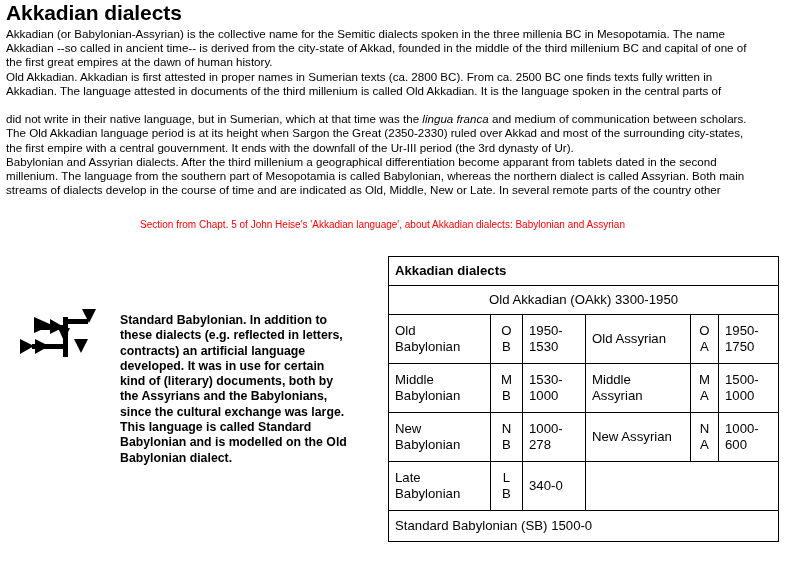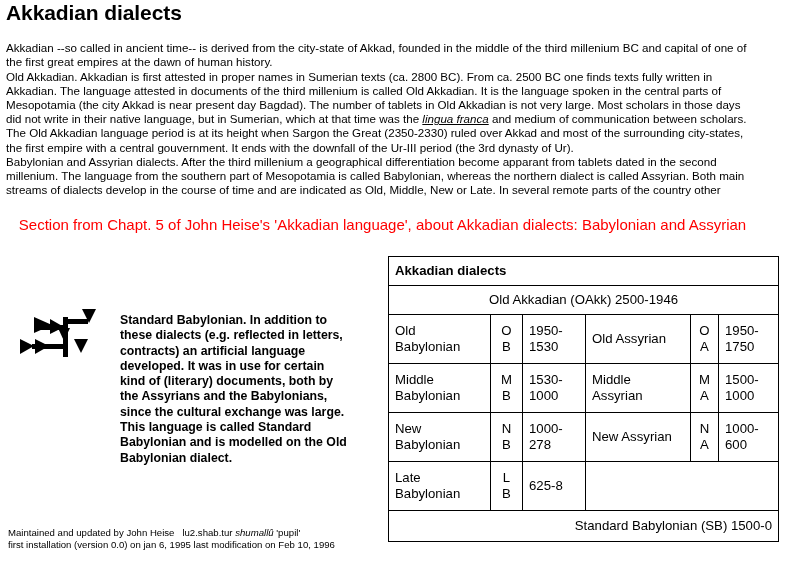--- a/index.html
+++ b/index.html
@@ -41,31 +41,31 @@
     top: 27px;
     width: 792px;
     font-size: 11.6px;
     line-height: 14.2px;
     text-align: left;
   }
   .prose p {
     margin: 0;
     padding: 0;
   }
-  .prose em { font-style: italic; text-decoration: underline; }
+  .prose em { font-style: italic; }
 
   
   .caption {
     position: absolute;
     left: 0;
     top: 219px;
     width: 800px;
     text-align: center;
     color: #ff0000;
-    font-size: 15px;
+    font-size: 10px;
     line-height: 11px;
   }
   .caption .capinner {
     display: inline-block;
     margin-left: -35px;
   }
 
   
   .sign {
     position: absolute;
@@ -116,21 +116,21 @@
   }
   td.hdr-span {
     text-align: center;
     height: 22px;
   }
   td.r-name { text-align: left; height: 42px; }
   td.r-abbr { text-align: center; }
   td.r-years { text-align: left; }
   td.r-empty { }
   td.foot-span {
-    text-align: right;
+    text-align: left;
     height: 24px;
   }
   
   col.c1 { width: 102px; }
   col.c2 { width: 32px; }
   col.c3 { width: 63px; }
   col.c4 { width: 105px; }
   col.c5 { width: 28px; }
   col.c6 { width: 60px; }
 
@@ -148,28 +148,28 @@
 </style>
 </head>
 <body>
 
 <div class="page">
 
   <h1 class="doc-title">Akkadian dialects</h1>
 
   <div class="prose">
     <p>
-      <br>
+      <span>Akkadian (or Babylonian-Assyrian) is the collective name for the Semitic dialects spoken in the three millenia BC in Mesopotamia. The name</span><br>
       <span>Akkadian --so called in ancient time-- is derived from the city-state of Akkad, founded in the middle of the third millenium BC and capital of one of</span><br>
       <span>the first great empires at the dawn of human history.</span>
     </p>
     <p>
       <span>Old Akkadian. Akkadian is first attested in proper names in Sumerian texts (ca. 2800 BC). From ca. 2500 BC one finds texts fully written in</span><br>
       <span>Akkadian. The language attested in documents of the third millenium is called Old Akkadian. It is the language spoken in the central parts of</span><br>
-      <span>Mesopotamia (the city Akkad is near present day Bagdad). The number of tablets in Old Akkadian is not very large. Most scholars in those days</span><br>
+      <br>
       <span>did not write in their native language, but in Sumerian, which at that time was the <em>lingua franca</em> and medium of communication between scholars.</span><br>
       <span>The Old Akkadian language period is at its height when Sargon the Great (2350-2330) ruled over Akkad and most of the surrounding city-states,</span><br>
       <span>the first empire with a central gouvernment. It ends with the downfall of the Ur-III period (the 3rd dynasty of Ur).</span>
     </p>
     <p>
       <span>Babylonian and Assyrian dialects. After the third millenium a geographical differentiation become apparant from tablets dated in the second</span><br>
       <span>millenium. The language from the southern part of Mesopotamia is called Babylonian, whereas the northern dialect is called Assyrian. Both main</span><br>
       <span>streams of dialects develop in the course of time and are indicated as Old, Middle, New or Late. In several remote parts of the country other</span><br>
     </p>
   </div>
@@ -216,21 +216,21 @@
           <col class="c3">
         <col class="c4">
           <col class="c5">
           <col class="c6">
       </colgroup>
       <tbody>
         <tr>
           <td class="hdr-title" colspan="6">Akkadian dialects</td>
         </tr>
         <tr>
-          <td class="hdr-span" colspan="6">Old Akkadian (OAkk) 2500-1946</td>
+          <td class="hdr-span" colspan="6">Old Akkadian (OAkk) 3300-1950</td>
         </tr>
 
         <tr>
           <td class="r-name">Old Babylonian</td>
           <td class="r-abbr">
             <span>O</span><br>
             <span>B</span>
           </td>
           <td class="r-years">1950-1530</td>
           <td class="r-name">Old Assyrian</td>
@@ -270,29 +270,25 @@
           </td>
           <td class="r-years">1000-600</td>
         </tr>
 
         <tr>
           <td class="r-name">Late Babylonian</td>
           <td class="r-abbr">
             <span>L</span><br>
             <span>B</span>
           </td>
-          <td class="r-years">625-8</td>
+          <td class="r-years">340-0</td>
           <td class="r-empty" colspan="3"></td>
         </tr>
 
         <tr>
           <td class="foot-span" colspan="6">Standard Babylonian (SB) 1500-0</td>
         </tr>
       </tbody>
     </table>
   </div>
 
-  <div class="footer">
-    <div><span class="nowrapsp">Maintained and updated by John Heise   lu2.shab.tur </span><em>shumallû</em><span> 'pupil'</span></div>
-    <div>first installation (version 0.0) on jan 6, 1995 last modification on Feb 10, 1996</div>
-  </div>
 
 </div>
 
 </body></html>

